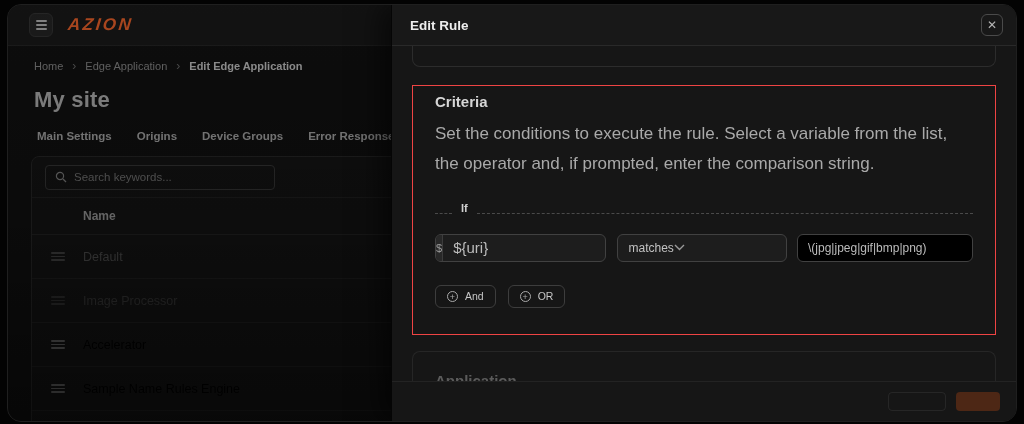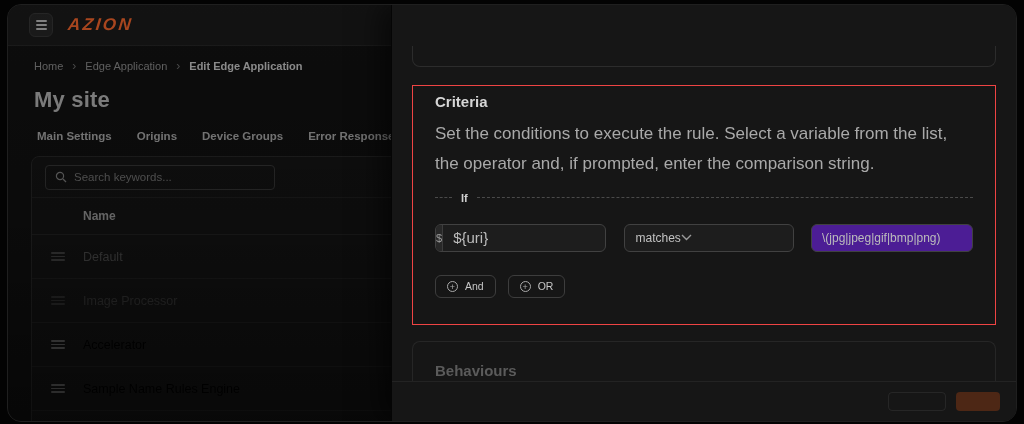--- a/index.html
+++ b/index.html
@@ -52,35 +52,35 @@
   .drawer-header { height:41px; border-bottom:1px solid #292929; display:flex; align-items:center;
                    justify-content:space-between; padding:0 13px 0 18px; background:#181818; }
   .drawer-title { font-size:13.5px; font-weight:700; color:#ededed; }
   .close-btn { width:22px; height:22px; border:1px solid #4a4a4a; border-radius:6px; background:transparent;
                color:#b5b5b5; font-size:12px; line-height:20px; text-align:center; cursor:pointer; }
   .drawer-body { position:absolute; left:0; right:0; top:41px; bottom:40px; padding:0 20px; overflow:hidden; }
   .partial-card { height:21px; border:1px solid #2c2c2c; border-top:none; border-radius:0 0 8px 8px; }
   .criteria-card { margin-top:18px; border:1px solid #ef4444; border-radius:0; padding:7px 22px 26px; }
   .criteria-heading { font-size:15px; font-weight:700; color:#d6d6d6; }
   .criteria-desc { margin-top:9px; font-size:17px; line-height:1.75; color:#a9a9a9; max-width:520px; }
-  .if-divider { margin-top:13px; display:flex; align-items:center; }
+  .if-divider { margin-top:23px; display:flex; align-items:flex-end; }
   .if-divider .dash-lead { width:17px; border-top:1px dashed #4a4a4a; }
   .if-divider .dash-tail { flex:1; border-top:1px dashed #4a4a4a; }
   .if-label { margin:0 9px; font-size:11px; font-weight:700; color:#d0d0d0; }
   .cond-row { margin-top:20px; display:flex; justify-content:space-between; }
   .var-field { width:171px; height:28px; border:1px solid #414141; border-radius:6px; background:#1d1d1d;
                display:flex; align-items:stretch; overflow:hidden; }
   .var-prefix { width:23px; background:#282828; border-right:1px solid #3c3c3c; color:#9c9c9c; font-size:11px;
                 display:flex; align-items:center; justify-content:center; }
   .var-field input { flex:1; background:transparent; border:none; outline:none; color:#bcbcbc;
                      font-size:15px; padding:0 10px; }
   .op-select { width:170px; height:28px; border:1px solid #414141; border-radius:6px; background:#1d1d1d;
                display:flex; align-items:center; justify-content:flex-start; padding:0 11px; cursor:pointer; }
   .op-select span { font-size:12px; color:#c2c2c2; }
-  .cmp-field { width:162px; height:28px; border:1px solid #414141; border-radius:6px; background:#4c1d95; display:flex; }
+  .cmp-field { width:176px; height:28px; border:1px solid #414141; border-radius:6px; background:#000000; display:flex; }
   .cmp-field input { flex:1; background:transparent; border:none; outline:none; color:#bcbcbc;
                      font-size:12px; padding:0 10px; }
   .logic-row { margin-top:23px; display:flex; gap:12px; }
   .ghost-btn { height:23px; padding:0 11px; border:1px solid #3d3d3d; border-radius:6px; background:transparent;
                display:flex; align-items:center; gap:7px; cursor:pointer; }
   .ghost-btn .plus-circle { width:11px; height:11px; border:1px solid #a9a9a9; border-radius:50%;
                             color:#a9a9a9; font-size:9px; line-height:10px; text-align:center; }
   .ghost-btn .lbl { font-size:10.5px; font-weight:400; color:#c6c6c6; }
   .behaviours-card { margin-top:16px; border:1px solid #262626; border-bottom:none; border-radius:8px 8px 0 0;
                      height:60px; padding:20px 22px; }
@@ -171,20 +171,24 @@
               <i></i>
               <i></i>
             </span>
           <span class="cell">Sample Name Rules Engine</span>
         </div>
       </div>
     </div>
     <div class="scrim"></div>
 
     <div class="drawer">
+      <div class="drawer-header">
+        <span class="drawer-title">Edit Rule</span>
+        <button class="close-btn">✕</button>
+      </div>
 
       <div class="drawer-body">
         <div class="partial-card"></div>
 
         <div class="criteria-card">
           <div class="criteria-heading">Criteria</div>
           <div class="criteria-desc">Set the conditions to execute the rule. Select a variable from the list, the operator and, if prompted, enter the comparison string.</div>
 
           <div class="if-divider">
             <span class="dash-lead"></span>
@@ -214,21 +218,21 @@
               <span class="lbl">And</span>
             </button>
             <button class="ghost-btn">
               <span class="plus-circle">+</span>
               <span class="lbl">OR</span>
             </button>
           </div>
         </div>
 
         <div class="behaviours-card">
-          <div class="behaviours-heading">Behaviours</div>
+          <div class="behaviours-heading">Application</div>
         </div>
       </div>
 
       <div class="drawer-footer">
         <button class="footer-ghost-btn"></button>
         <button class="footer-primary-btn"></button>
       </div>
     </div>
 
   </div>

